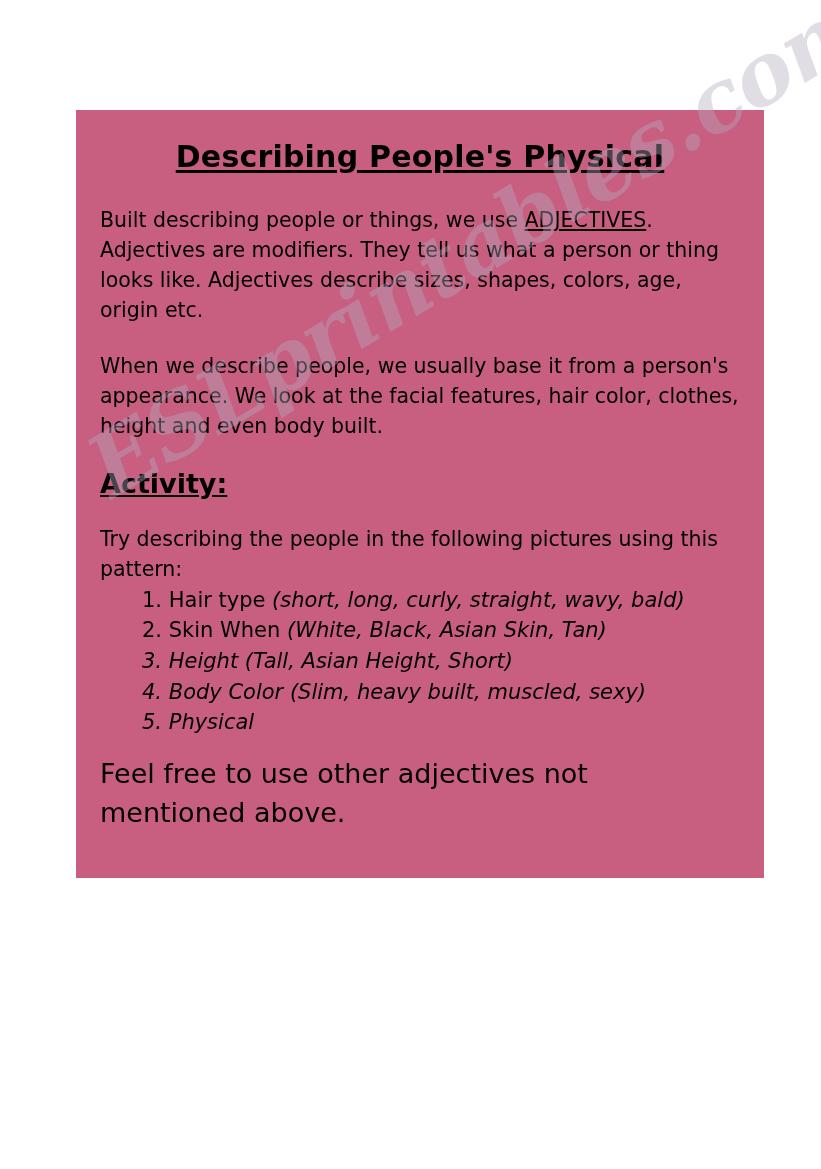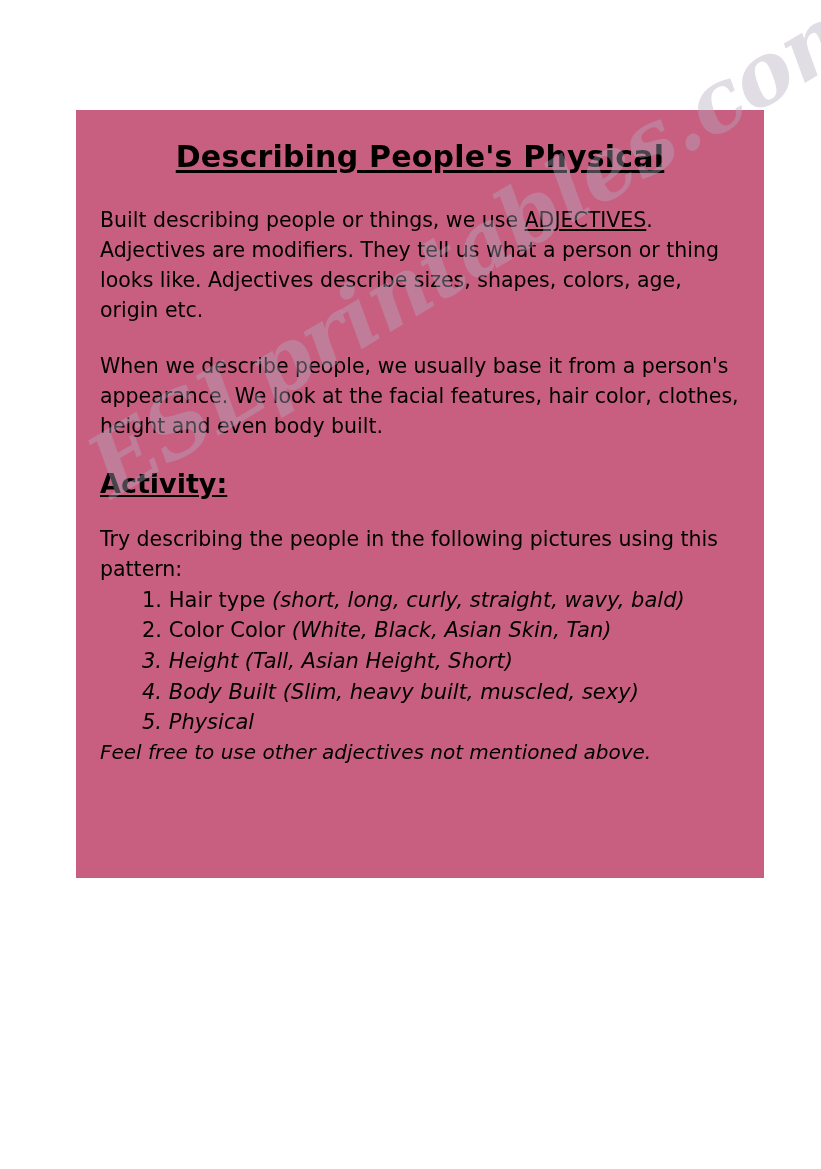--- a/index.html
+++ b/index.html
@@ -82,25 +82,24 @@
   .list li {
     color: #000000;
     font-size: 21px;
     line-height: 1.46;
     margin-left: 42px;
   }
   .italic { font-style: italic; }
   .all-italic { font-style: italic; }
 
   .closing {
-    font-style: italic;
-    font-size: 20px;
+    font-size: 27px;
     color: #000000;
     line-height: 1.46;
-    margin-top: 0;
+    margin-top: 16px;
   }
 
   
   .watermark {
     position: absolute;
     left: 70px;
     top: 430px;
     width: 700px;
     height: 460px;
     pointer-events: none;
@@ -129,23 +128,23 @@
     <p class="body-text para first"><span>Built describing people or things, we use </span><span class="u-bold">ADJECTIVES</span><span>. Adjectives are modifiers. They tell us what a person or thing looks like. Adjectives describe sizes, shapes, colors, age, origin etc.</span></p>
 
     <p class="body-text para">When we describe people, we usually base it from a person's appearance. We look at the facial features, hair color, clothes, height and even body built.</p>
 
     <div class="activity">Activity:</div>
 
     <p class="body-text para">Try describing the people in the following pictures using this pattern:</p>
 
     <ul class="list">
       <li><span>1. </span><span>Hair type </span><span class="italic">(short, long, curly, straight, wavy, bald)</span></li>
-      <li><span>2. </span><span>Color Color </span><span class="italic">(White, Black, Asian Skin, Tan)</span></li>
+      <li><span>2. </span><span>Skin When </span><span class="italic">(White, Black, Asian Skin, Tan)</span></li>
       <li class="all-italic"><span>3. </span><span>Height </span><span>(Tall, Asian Height, Short)</span></li>
-      <li class="all-italic"><span>4. </span><span>Body Built </span><span>(Slim, heavy built, muscled, sexy)</span></li>
+      <li class="all-italic"><span>4. </span><span>Body Color </span><span>(Slim, heavy built, muscled, sexy)</span></li>
       <li class="all-italic"><span>5. </span><span>Physical</span><span></span></li>
     </ul>
 
     <p class="closing">Feel free to use other adjectives not mentioned above.</p>
 
   </div>
 
   <div class="watermark">ESLprintables.com</div>
 
 </div>

